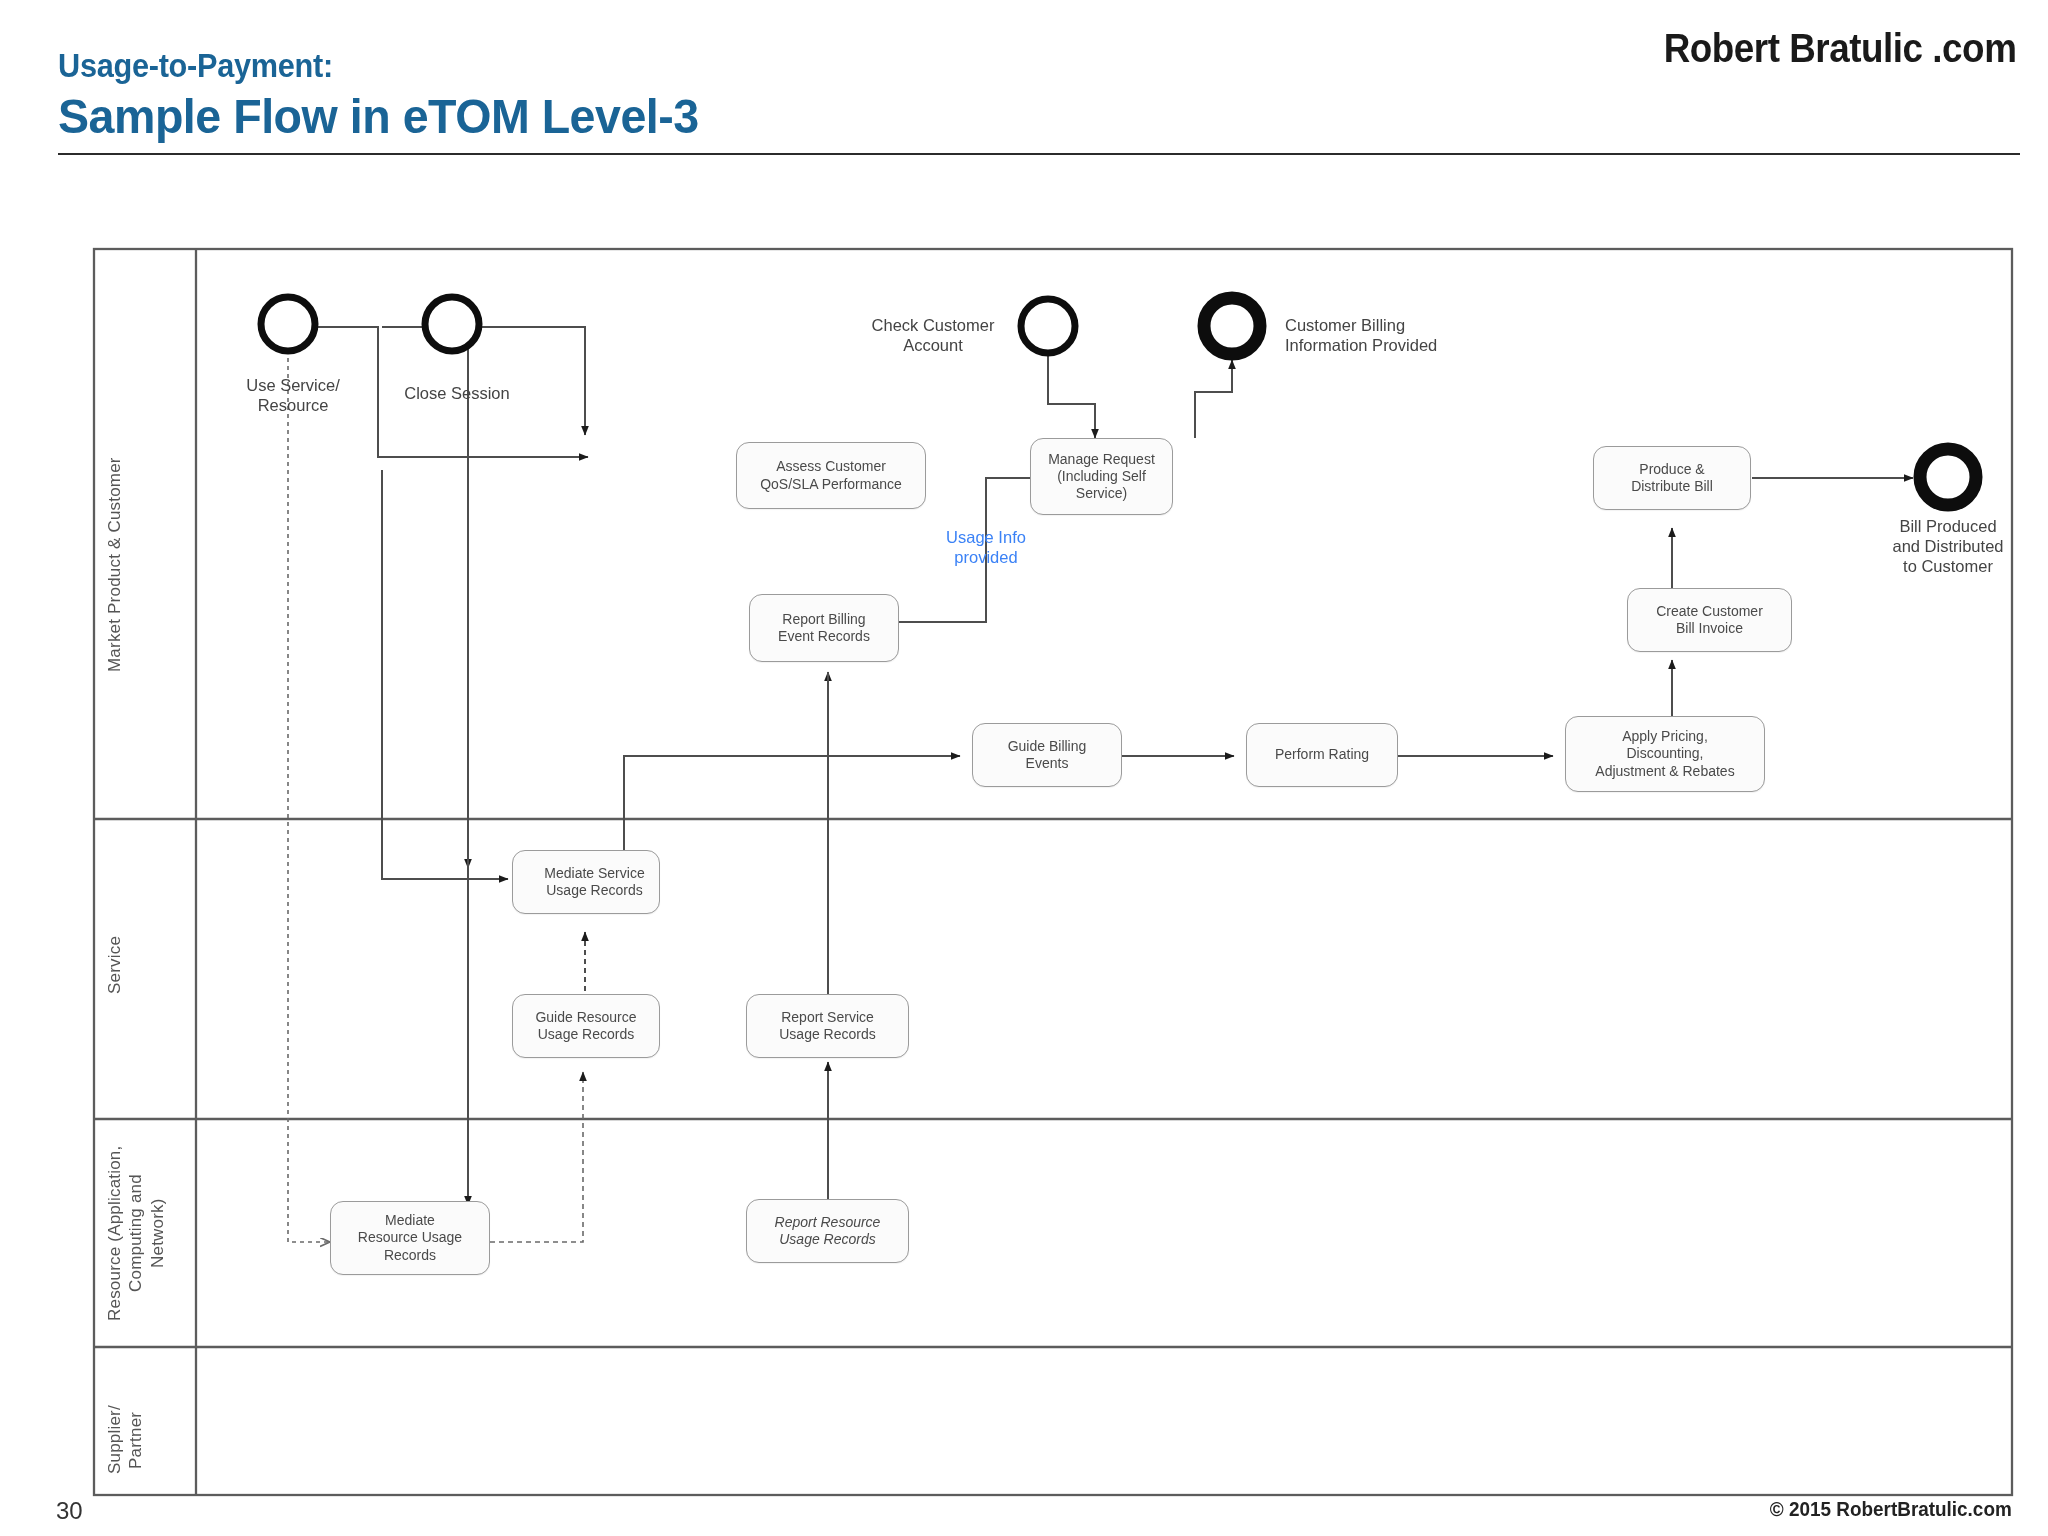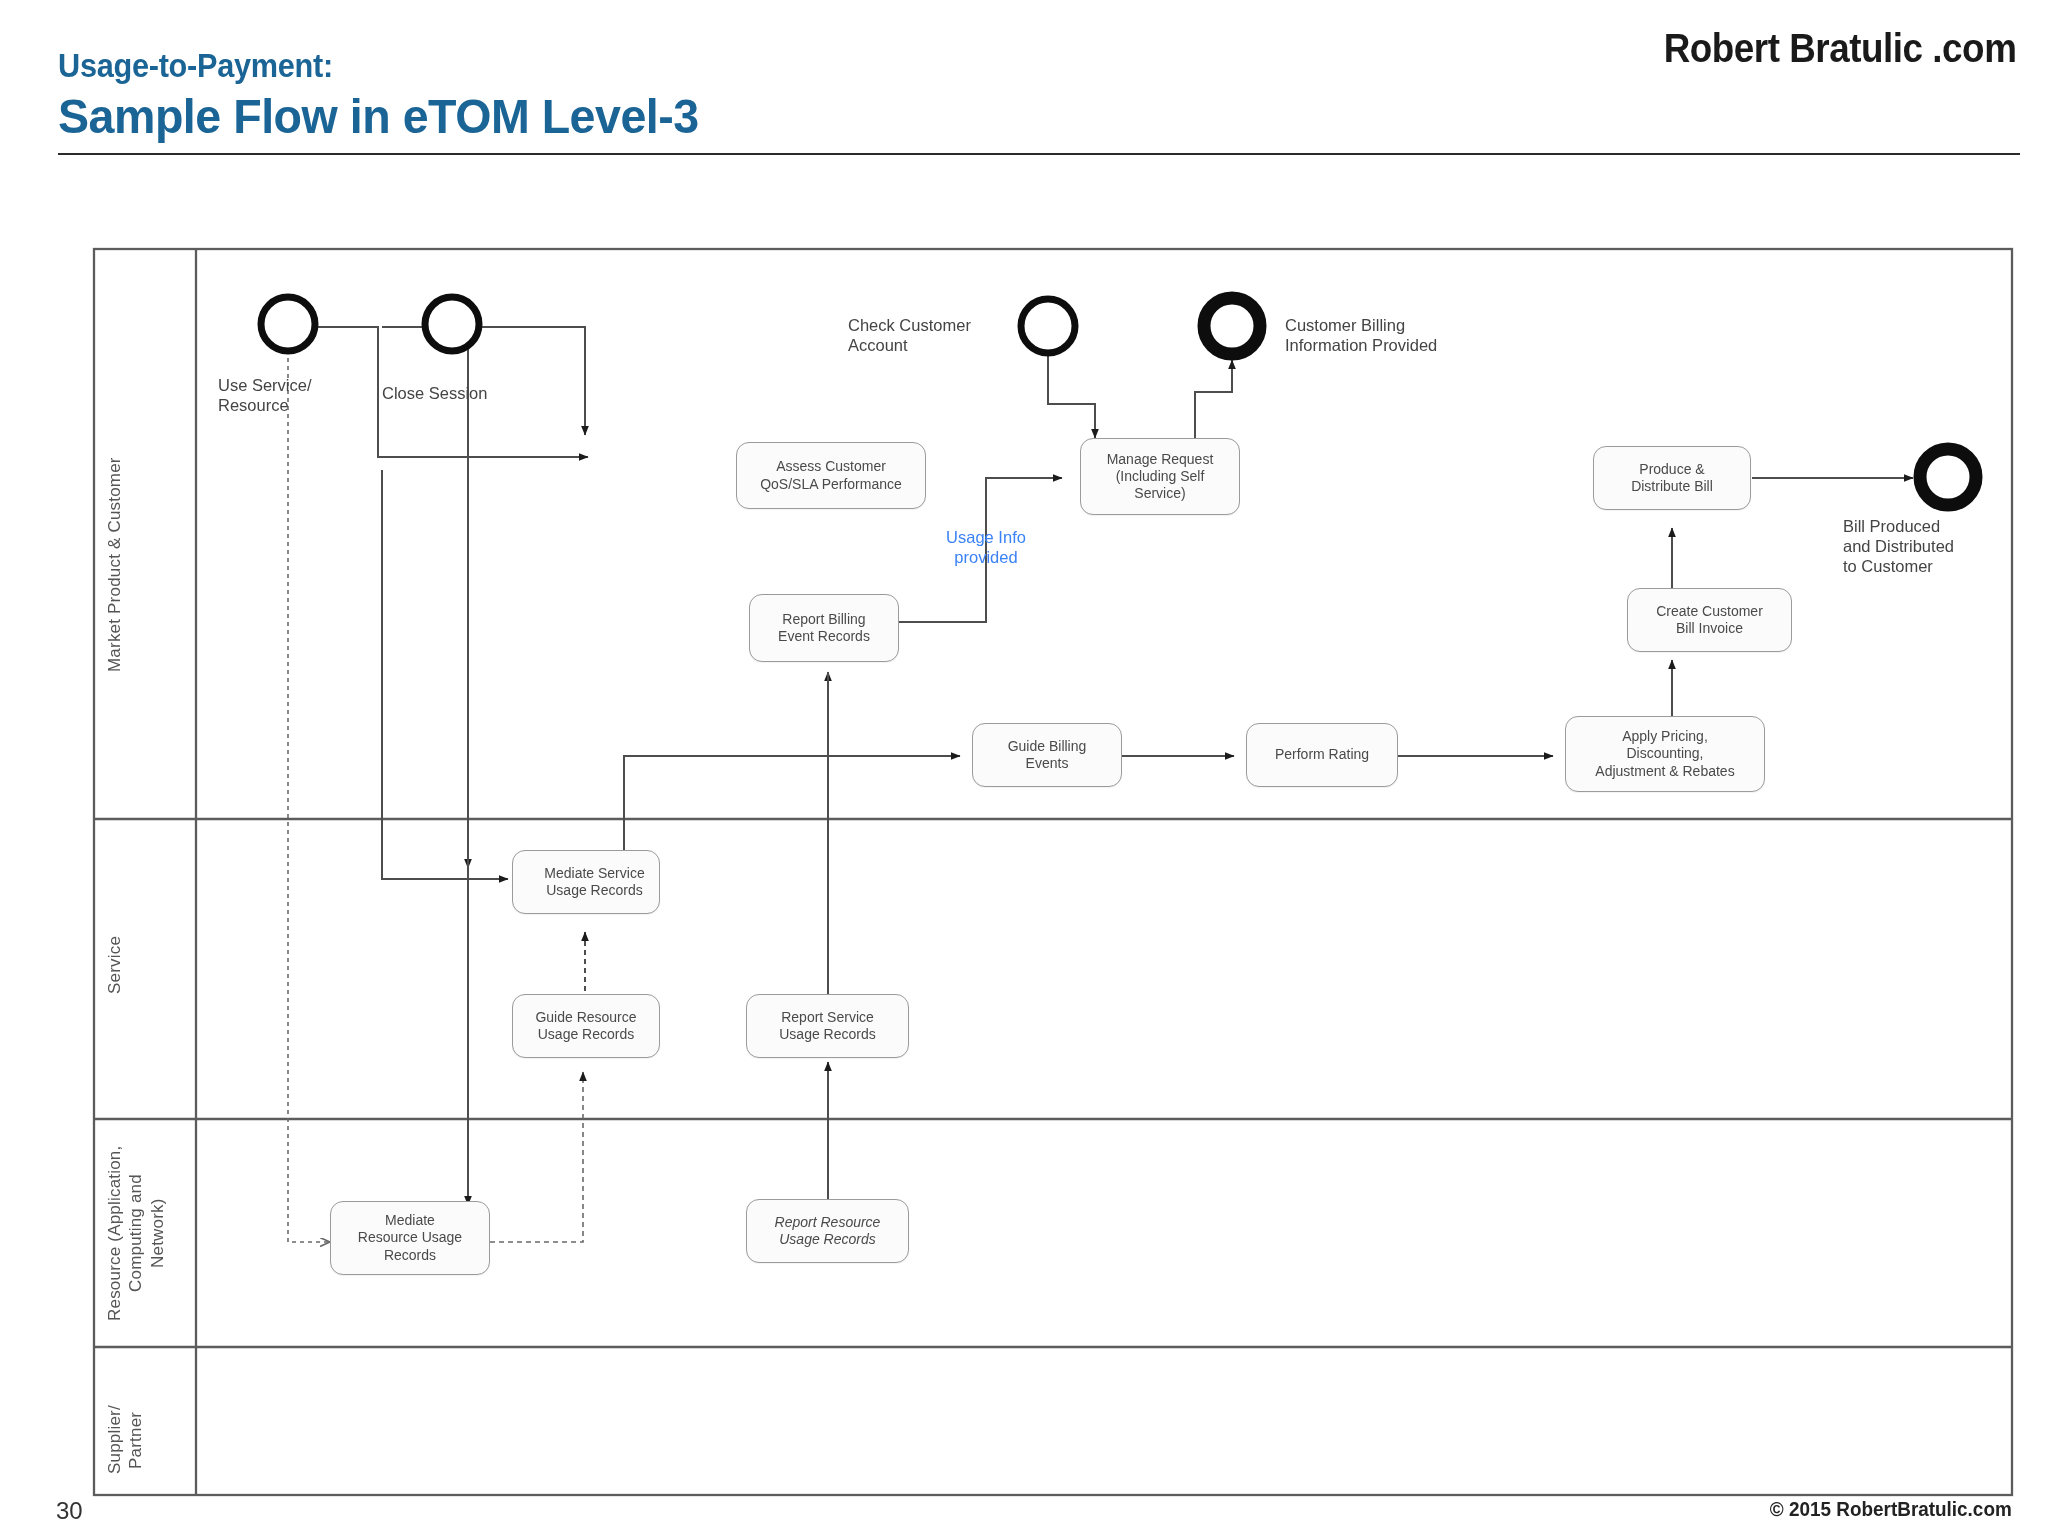--- a/index.html
+++ b/index.html
@@ -125,20 +125,21 @@
     color: #4a4a4a;
     line-height: 1.22;
     padding: 2px 6px;
     white-space: pre-line;
     box-shadow: 0 1px 1px rgba(0,0,0,0.05);
   }
   .ev-label {
     position: absolute;
     font-size: 16.5px;
     color: #444;
+    text-align: center;
     line-height: 1.22;
     white-space: pre-line;
   }
   .flow-label {
     position: absolute;
     font-size: 16.5px;
     color: #3b82f6;
     text-align: center;
     line-height: 1.22;
     white-space: pre-line;
@@ -257,21 +258,21 @@
 <div class="ev-label" style="left:1843px; top:516px; width:210px;">Bill Produced
 and Distributed
 to Customer</div>
 
 <div class="flow-label" style="left:916px; top:527px; width:140px;">Usage Info
 provided</div>
 
 <div class="task" style="left:736px; top:442px; width:190px; height:67px;">Assess Customer
 QoS/SLA Performance</div>
 
-<div class="task" style="left:1080px; top:438px; width:160px; height:77px;">Manage Request
+<div class="task" style="left:1030px; top:438px; width:143px; height:77px;">Manage Request
 (Including Self
 Service)</div>
 
 <div class="task" style="left:749px; top:594px; width:150px; height:68px;">Report Billing
 Event Records</div>
 
 <div class="task" style="left:972px; top:723px; width:150px; height:64px;">Guide Billing
 Events</div>
 
 <div class="task" style="left:1246px; top:723px; width:152px; height:64px;">Perform Rating</div>

